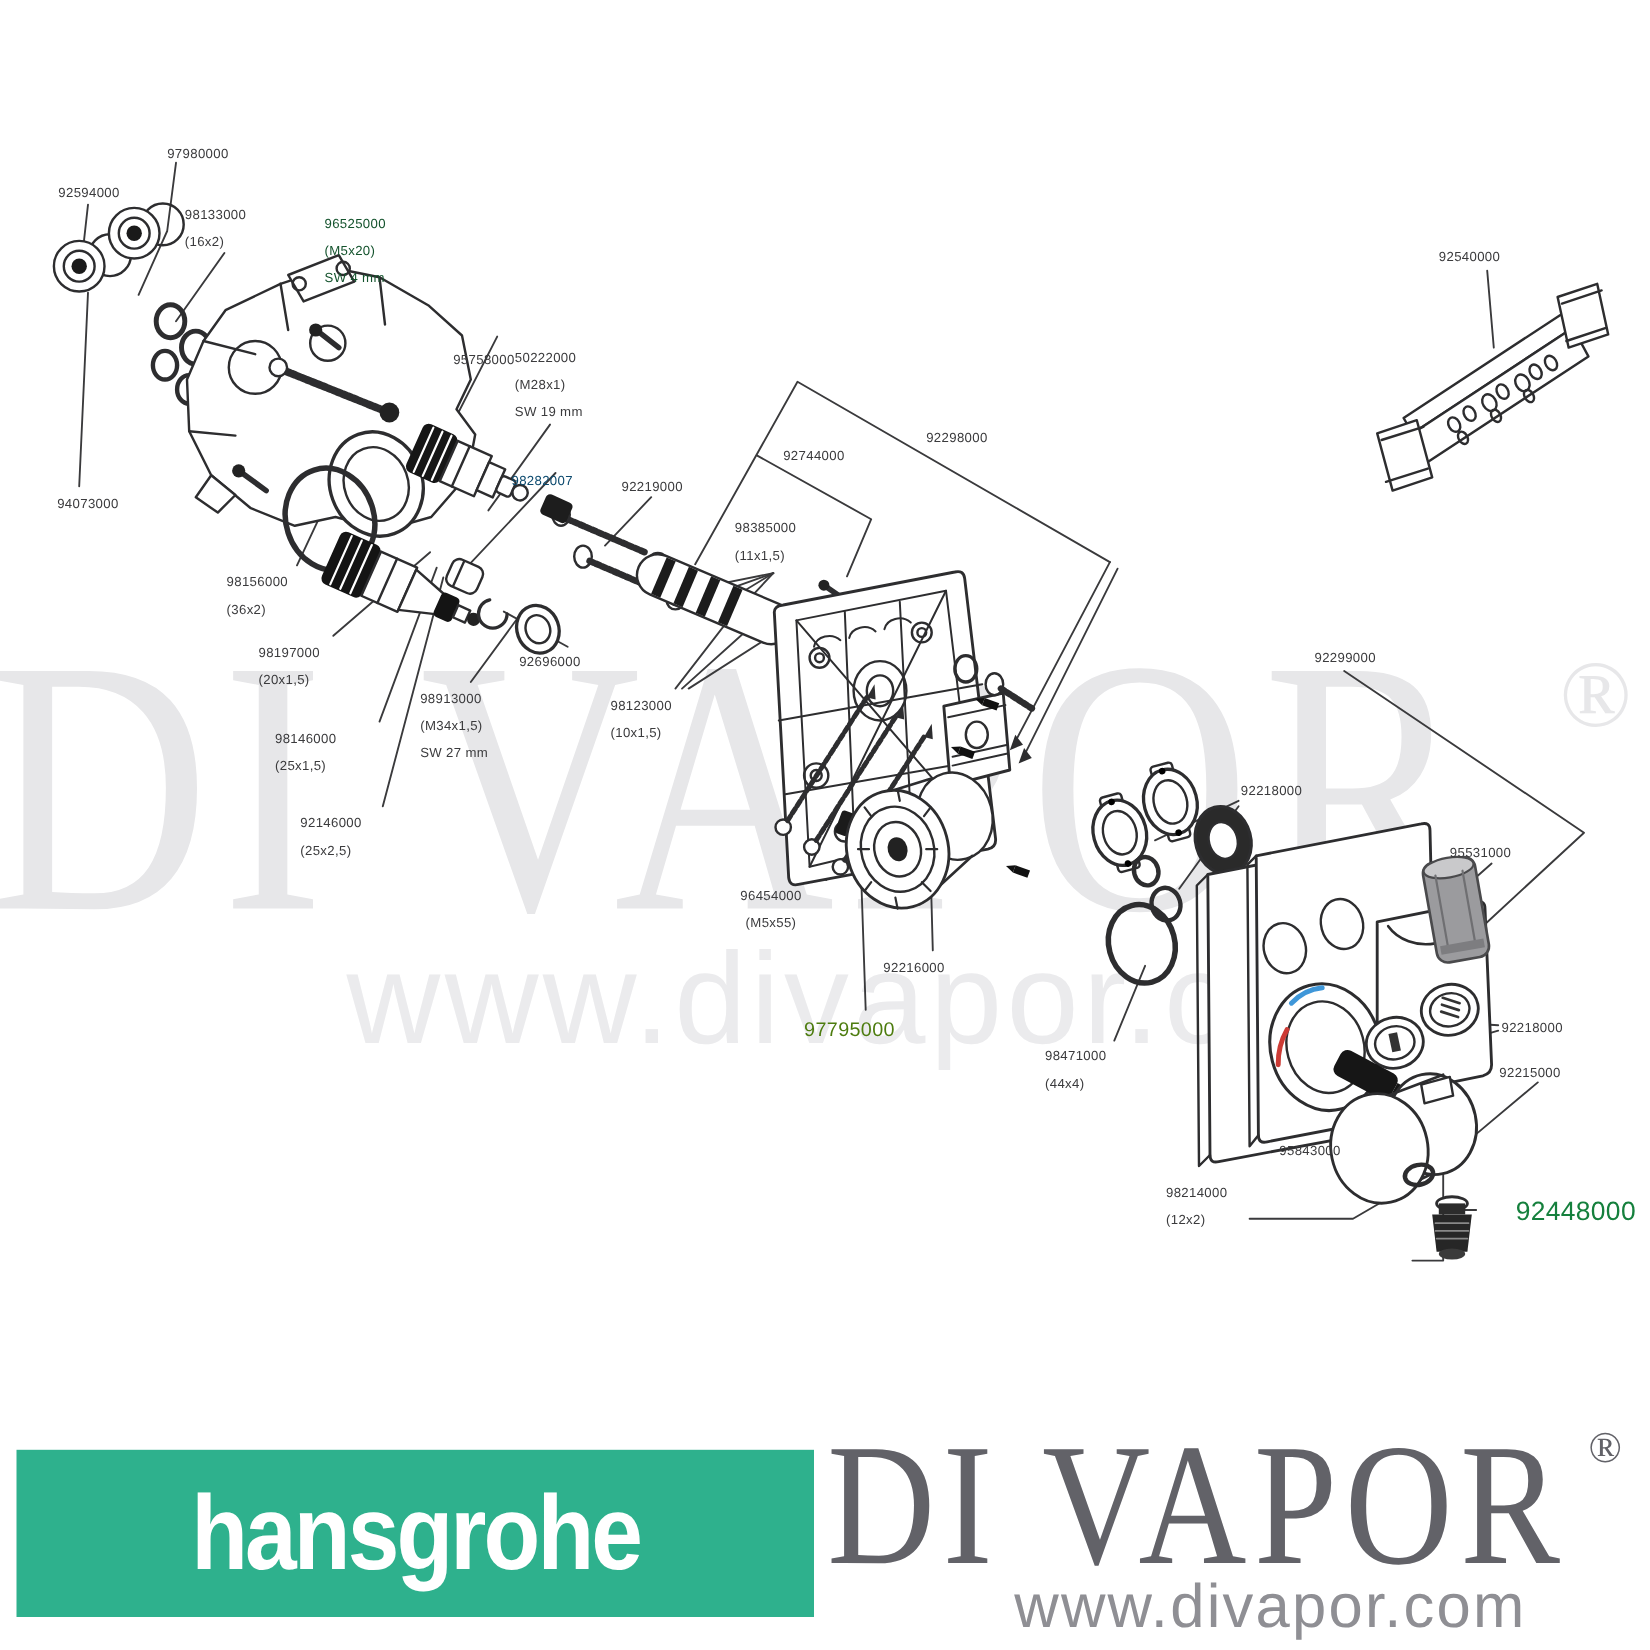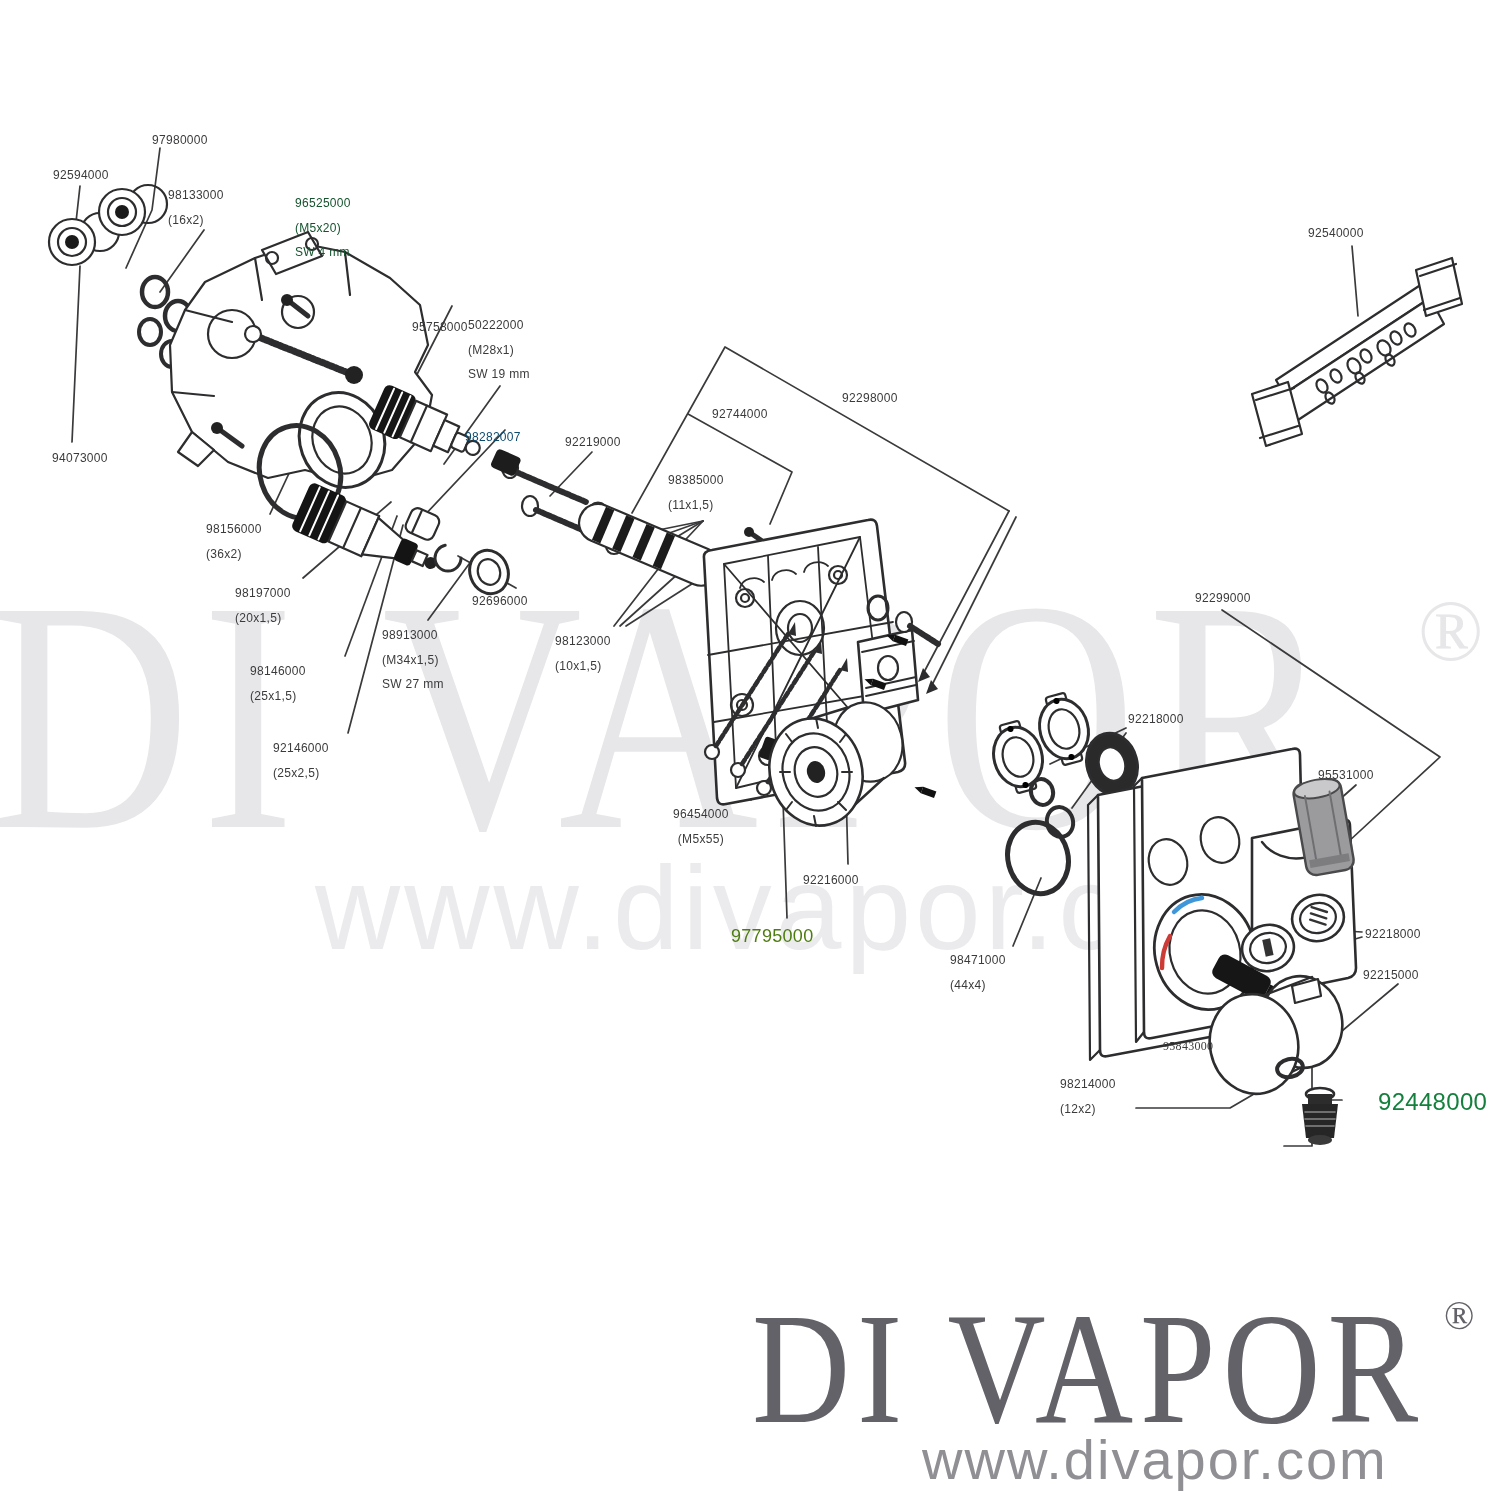--- a/index.html
+++ b/index.html
@@ -472,29 +472,32 @@
     <div class="part-label" style="left: 950px; top: 948px; color: rgb(59, 59, 61);">
       <div>98471000</div>
       <div>(44x4)</div>
     </div>
     <div class="part-label" style="left: 1365px; top: 922px; color: rgb(59, 59, 61);">
       <div>92218000</div>
     </div>
     <div class="part-label" style="left: 1363px; top: 963px; color: rgb(59, 59, 61);">
       <div>92215000</div>
     </div>
-    <div class="part-label" style="left: 1163px; top: 1034px; color: rgb(59, 59, 61); font-family: Liberation Serif, serif;">
+    <div class="part-label" style="left: 1163px; top: 1034px; color: rgb(59, 59, 61);">
       <div>95843000</div>
     </div>
     <div class="part-label" style="left: 1060px; top: 1072px; color: rgb(59, 59, 61);">
       <div>98214000</div>
       <div>(12x2)</div>
     </div>
     <div class="part-label" style="left: 1345px; top: 1088px; color: #15803d; font-size: 24px; line-height: 28.8px; margin-left: 33px;">
       <div>92448000</div>
     </div>
   </div>
 
 <div class="footer">
+  <div class="hg-box" style="background: rgb(46, 177, 141);">
+    <span class="hg-text">hansgrohe</span>
+  </div>
   <div class="dv-logo" style="color: rgb(98, 98, 104);">DI VAPOR</div>
   <div class="dv-reg">®</div>
   <div class="dv-url">www.divapor.com</div>
 </div>
 
 </body></html>

